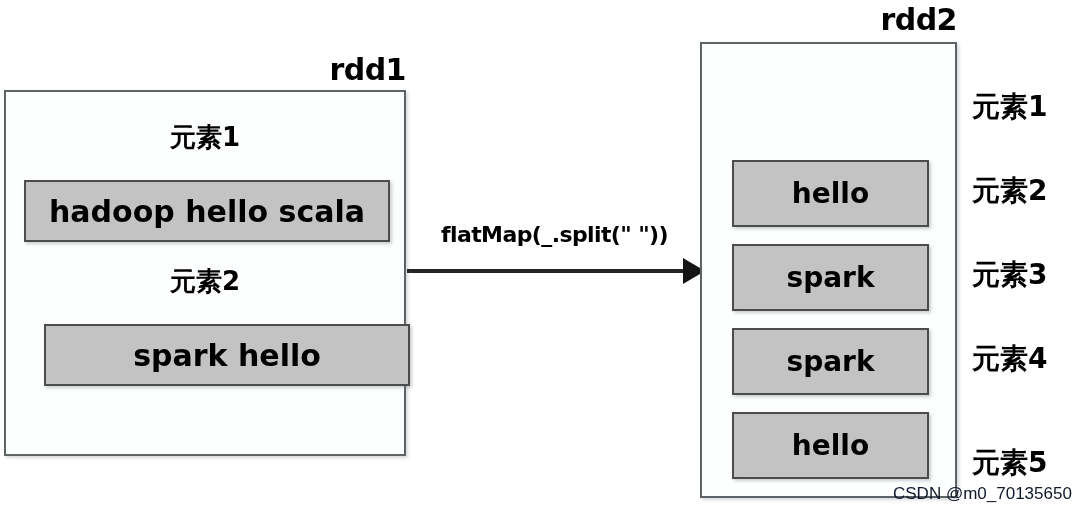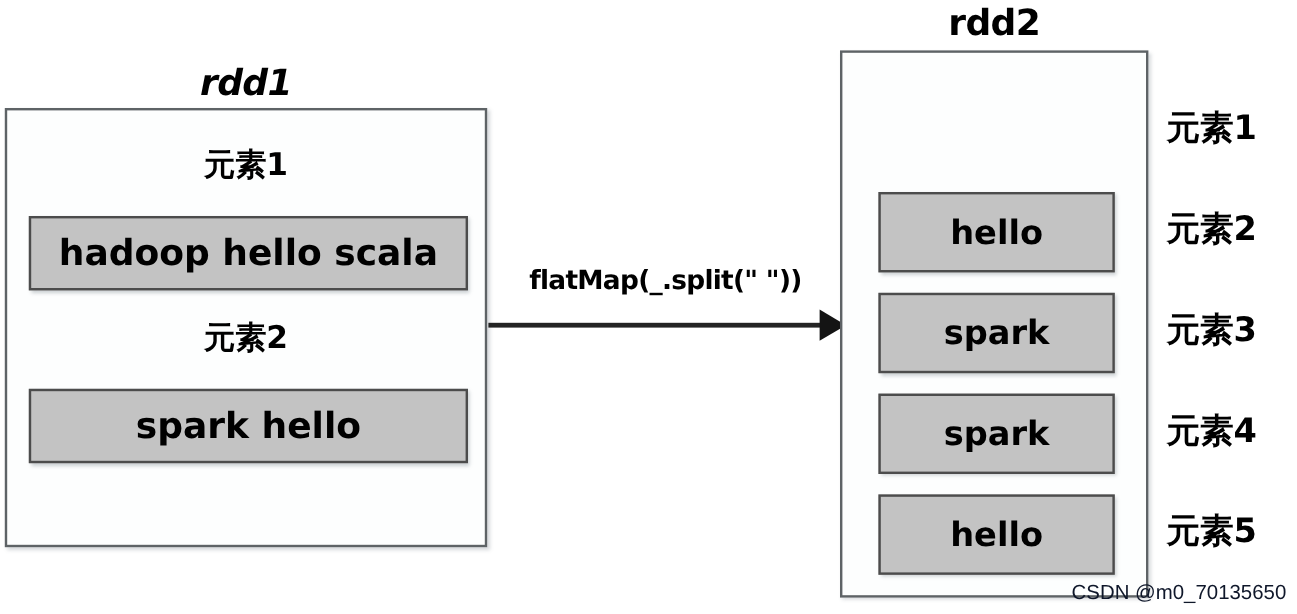--- a/index.html
+++ b/index.html
@@ -15,30 +15,29 @@
     background: #ffffff;
     font-family: "DejaVu Sans", "Liberation Sans", sans-serif;
     overflow: hidden;
   }
 
   
   .rdd-title {
     position: absolute;
     font-weight: bold;
     color: #000000;
-    text-align: center;
+    text-align: right;
     white-space: nowrap;
     letter-spacing: -0.5px;
   }
   #rdd1-title {
     left: 4px;
     top: 52px;
     width: 402px;
     font-size: 30px;
-    font-style: italic;
   }
   #rdd2-title {
     left: 700px;
     top: 2px;
     width: 257px;
     font-size: 30px;
   }
 
   
   .rdd-box {
@@ -89,21 +88,21 @@
     font-weight: bold;
     white-space: nowrap;
   }
   .cell-rdd1 {
     left: 18px;
     width: 366px;
     height: 62px;
     font-size: 30px;
   }
   #rdd1-cell-0 { top: 88px; }
-  #rdd1-cell-1 { top: 232px; }
+  #rdd1-cell-1 { top: 232px; margin-left: 20px; }
 
   .cell-rdd2 {
     left: 30px;
     width: 197px;
     height: 67px;
     font-size: 28px;
   }
   #rdd2-cell-0 { top: 32px; }
   #rdd2-cell-1 { top: 116px; }
   #rdd2-cell-2 { top: 200px; }
@@ -155,21 +154,21 @@
     left: 972px;
     font-size: 28px;
     font-weight: bold;
     color: #000000;
     white-space: nowrap;
   }
   #side-label-0 { top:  88px; }
   #side-label-1 { top: 172px; }
   #side-label-2 { top: 256px; }
   #side-label-3 { top: 340px; }
-  #side-label-4 { top: 424px; }
+  #side-label-4 { top: 444px; }
 
   
   #watermark {
     position: absolute;
     left: 893px;
     top: 484px;
     font-size: 17px;
     color: #0f172a;
     white-space: nowrap;
     font-family: "Liberation Sans", sans-serif;

